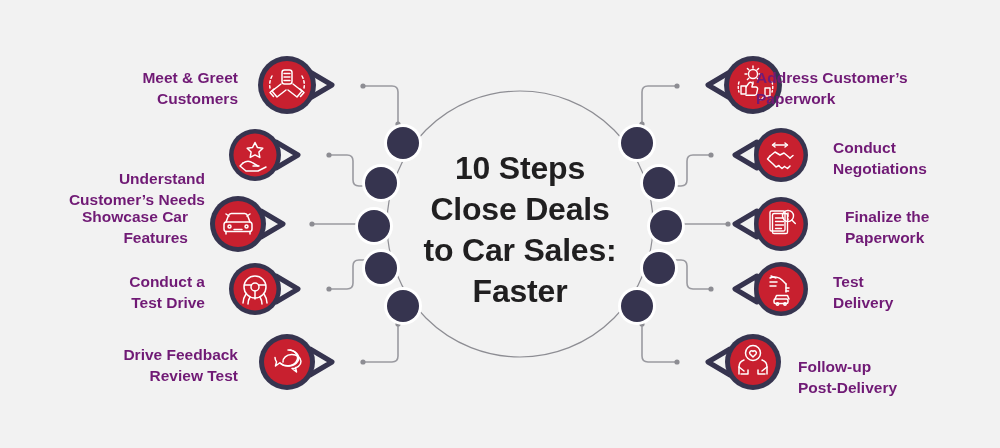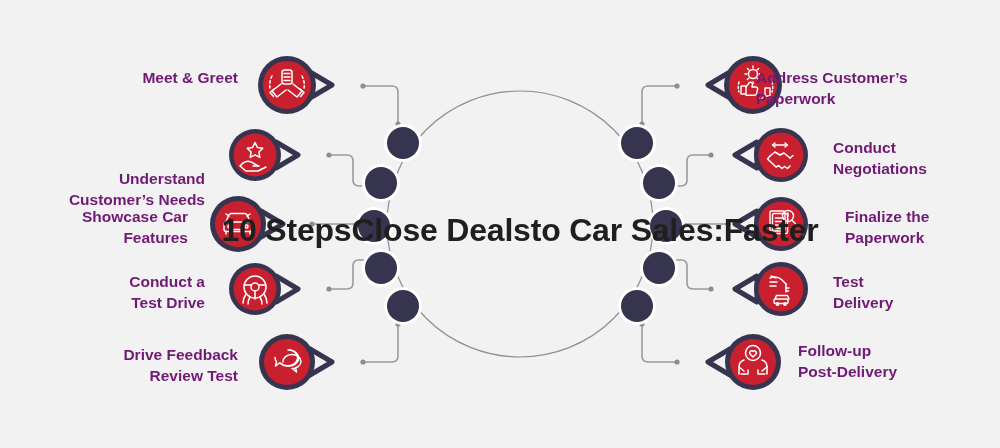--- a/index.html
+++ b/index.html
@@ -27,21 +27,21 @@
     width: 1000px;
     height: 448px;
   }
   .center-title {
     position: absolute;
     left: 400px;
     top: 140px;
     width: 240px;
     height: 180px;
     display: flex;
-    flex-direction: row;
+    flex-direction: column;
     align-items: center;
     justify-content: center;
     text-align: left;
     font-size: 32px;
     font-weight: bold;
     line-height: 1.28;
     color: #201f20;
     letter-spacing: -0.2px;
   }
   .center-title span {
@@ -340,20 +340,21 @@
 
   <div class="center-title">
     <span>10 Steps</span>
     <span>Close Deals</span>
     <span>to Car Sales:</span>
     <span>Faster</span>
   </div>
 
   <div class="label left" style="right:762px; top:67px;">
     <span>Meet &amp; Greet</span>
+    <span>Customers</span>
   </div>
 
   <div class="label left" style="right:795px; top:137px;margin-top:31px;">
     <span>Understand</span>
     <span>Customer’s Needs</span>
   </div>
 
   <div class="label left" style="right:812px; top:206px;">
     <span>Showcase Car</span>
     <span>Features</span>
@@ -382,18 +383,18 @@
   <div class="label right" style="left:845px; top:206px;">
     <span>Finalize the</span>
     <span>Paperwork</span>
   </div>
 
   <div class="label right" style="left:833px; top:271px;">
     <span>Test</span>
     <span>Delivery</span>
   </div>
 
-  <div class="label right" style="left:798px; top:340px;">
+  <div class="label right" style="left:798px; top:356px;">
     <span>Follow-up</span>
     <span>Post-Delivery</span>
   </div>
 
 </div>
 
 </body></html>

